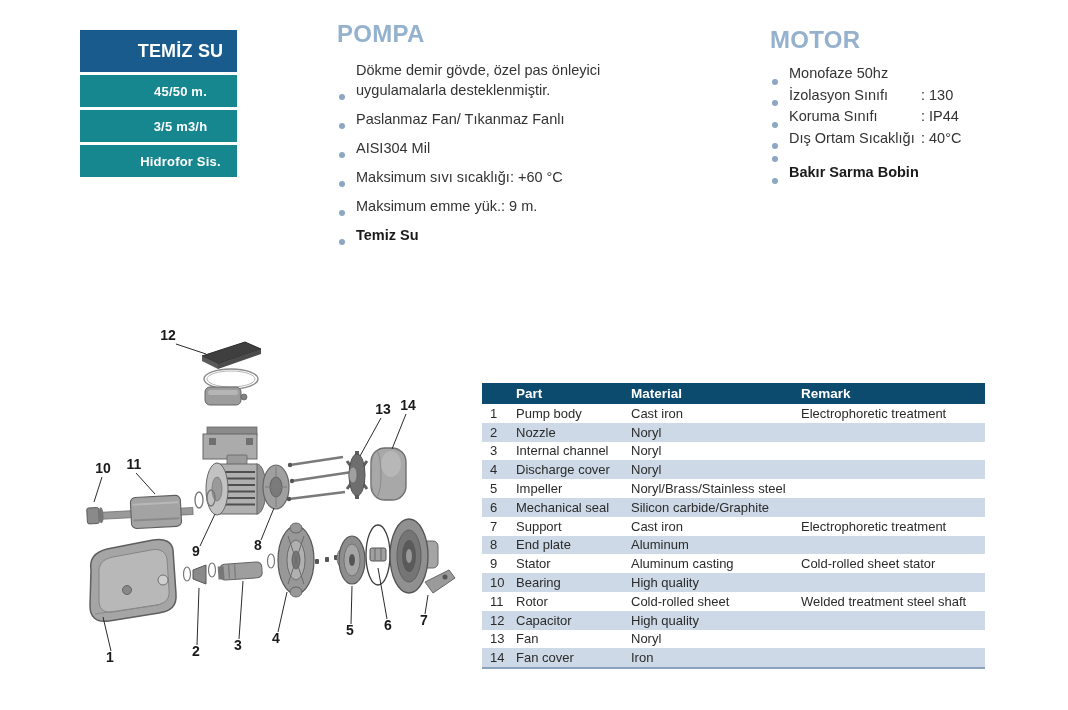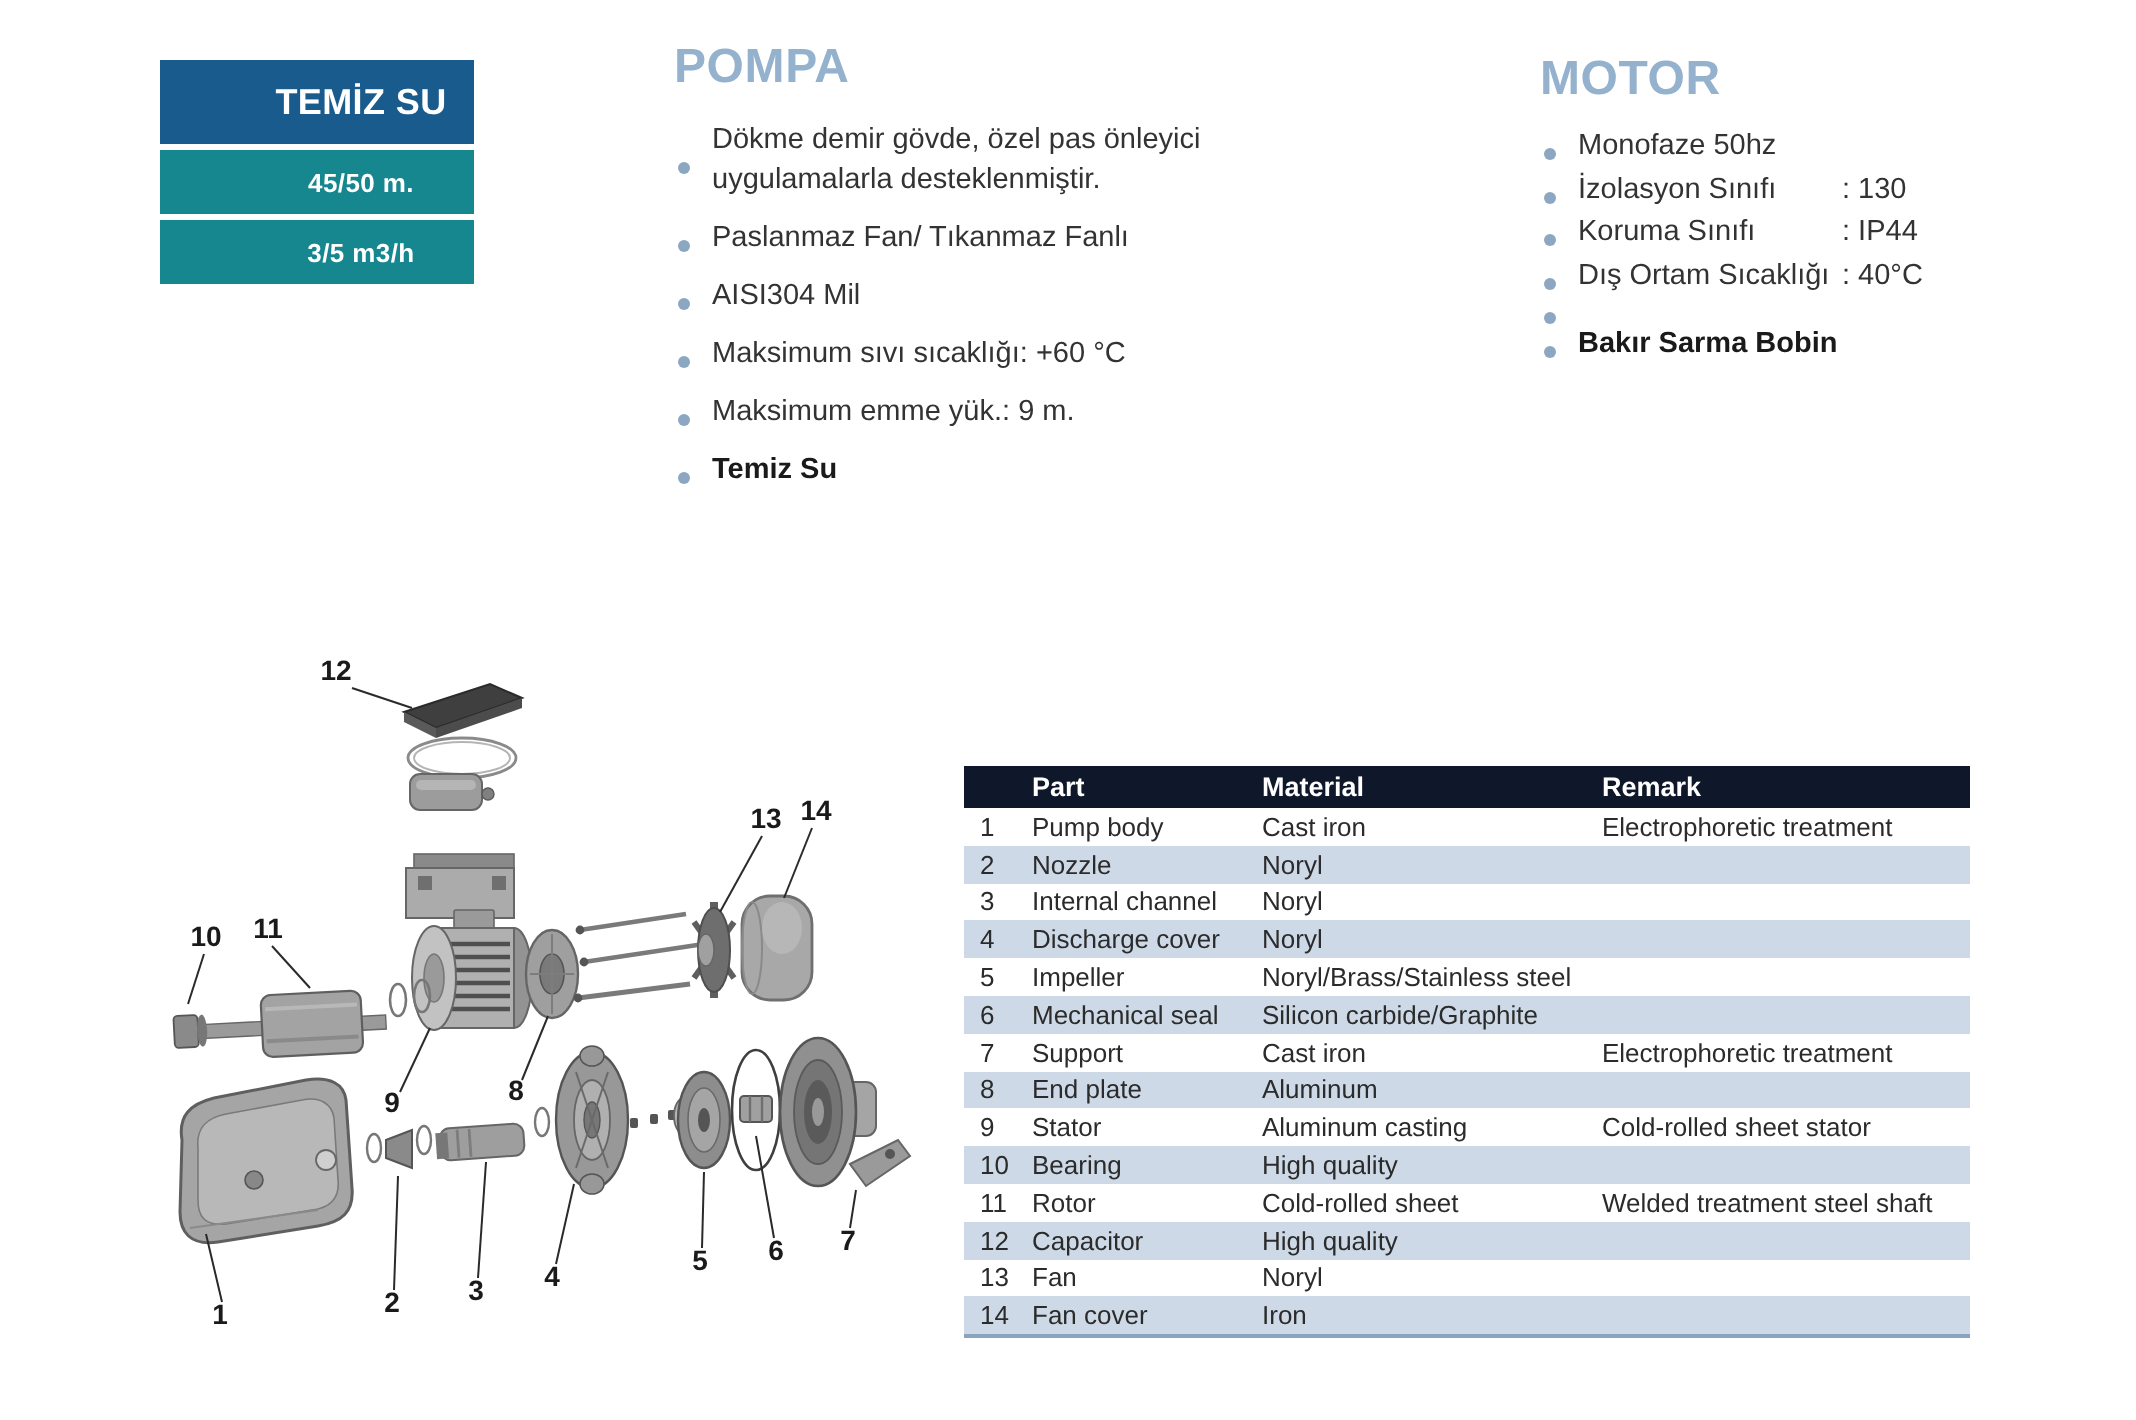--- a/index.html
+++ b/index.html
@@ -10,39 +10,39 @@
   
   #spec-box { left:80px; top:30px; width:157px; }
   .spec-cell { width:157px; display:flex; align-items:center; justify-content:center;
     color:#ffffff; font-weight:bold; margin-bottom:3px; letter-spacing:.2px;padding-left:44px; }
   .spec-head { height:42px; background:#1a5b8d; font-size:18px; }
   .spec-row  { height:32px; background:#16868f; font-size:13px; }
 
   
   .section h2 { font-size:24px; font-weight:bold; color:#94b1cd; letter-spacing:.3px; }
   .blist { list-style:none; }
-  .blist li { display:flex; align-items:center; font-size:14.5px; color:#333; }
+  .blist li { display:flex; align-items:flex-end; font-size:14.5px; color:#333; }
   .dot { width:6px; height:6px; border-radius:50%; background:#8ca7c2; flex:none;
     margin:7px 11px 0 2px; }
   .bold { font-weight:bold; color:#1a1a1a; }
 
   #pompa-section { left:337px; top:20px; width:310px; }
   #pompa-section h2 { margin-bottom:12px; }
   #pompa-section li { line-height:20px; margin-bottom:9px; }
 
   #motor-section { left:770px; top:26px; width:280px; }
   #motor-section h2 { margin-bottom:9px; }
   #motor-section li { line-height:21.5px; margin-bottom:0; }
   .mlabel { flex:none; min-width:132px; white-space:nowrap; }
   .mvalue { flex:none; white-space:nowrap; }
 
   
   #parts-table { left:482px; top:383px; width:503px; font-size:13px;
     border-bottom:2px solid #8aa3bf; }
-  .thead { display:flex; align-items:center; height:21px; background:#0f172a;
+  .thead { display:flex; align-items:center; height:21px; background:#0c4a6e;
     color:#ffffff; font-weight:bold; font-size:13.5px; }
   .trow { display:flex; align-items:center; height:18.8px; }
   .trow:nth-of-type(even) { background:#cdd9e6; }
   .c-no  { width:34px; padding-left:8px; flex:none; }
   .c-part{ width:115px; flex:none; }
   .c-mat { width:170px; flex:none; }
   .c-rem { flex:1; }
 
   
   #diagram { left:75px; top:318px; width:400px; height:385px; }
@@ -53,20 +53,21 @@
 <body>
 
 <div id="spec-box" class="abs">
   <div class="spec-cell spec-head">TEMİZ SU</div>
   <div>
 
       <div class="spec-cell spec-row">45/50 m.</div>
 
       <div class="spec-cell spec-row">3/5 m3/h</div>
 
+      <div class="spec-cell spec-row">Hidrofor Sis.</div>
 
   </div>
 </div>
 
 <div id="pompa-section" class="abs section">
   <h2>POMPA</h2>
   <ul class="blist">
 
       <li>
         <span class="dot"></span>

